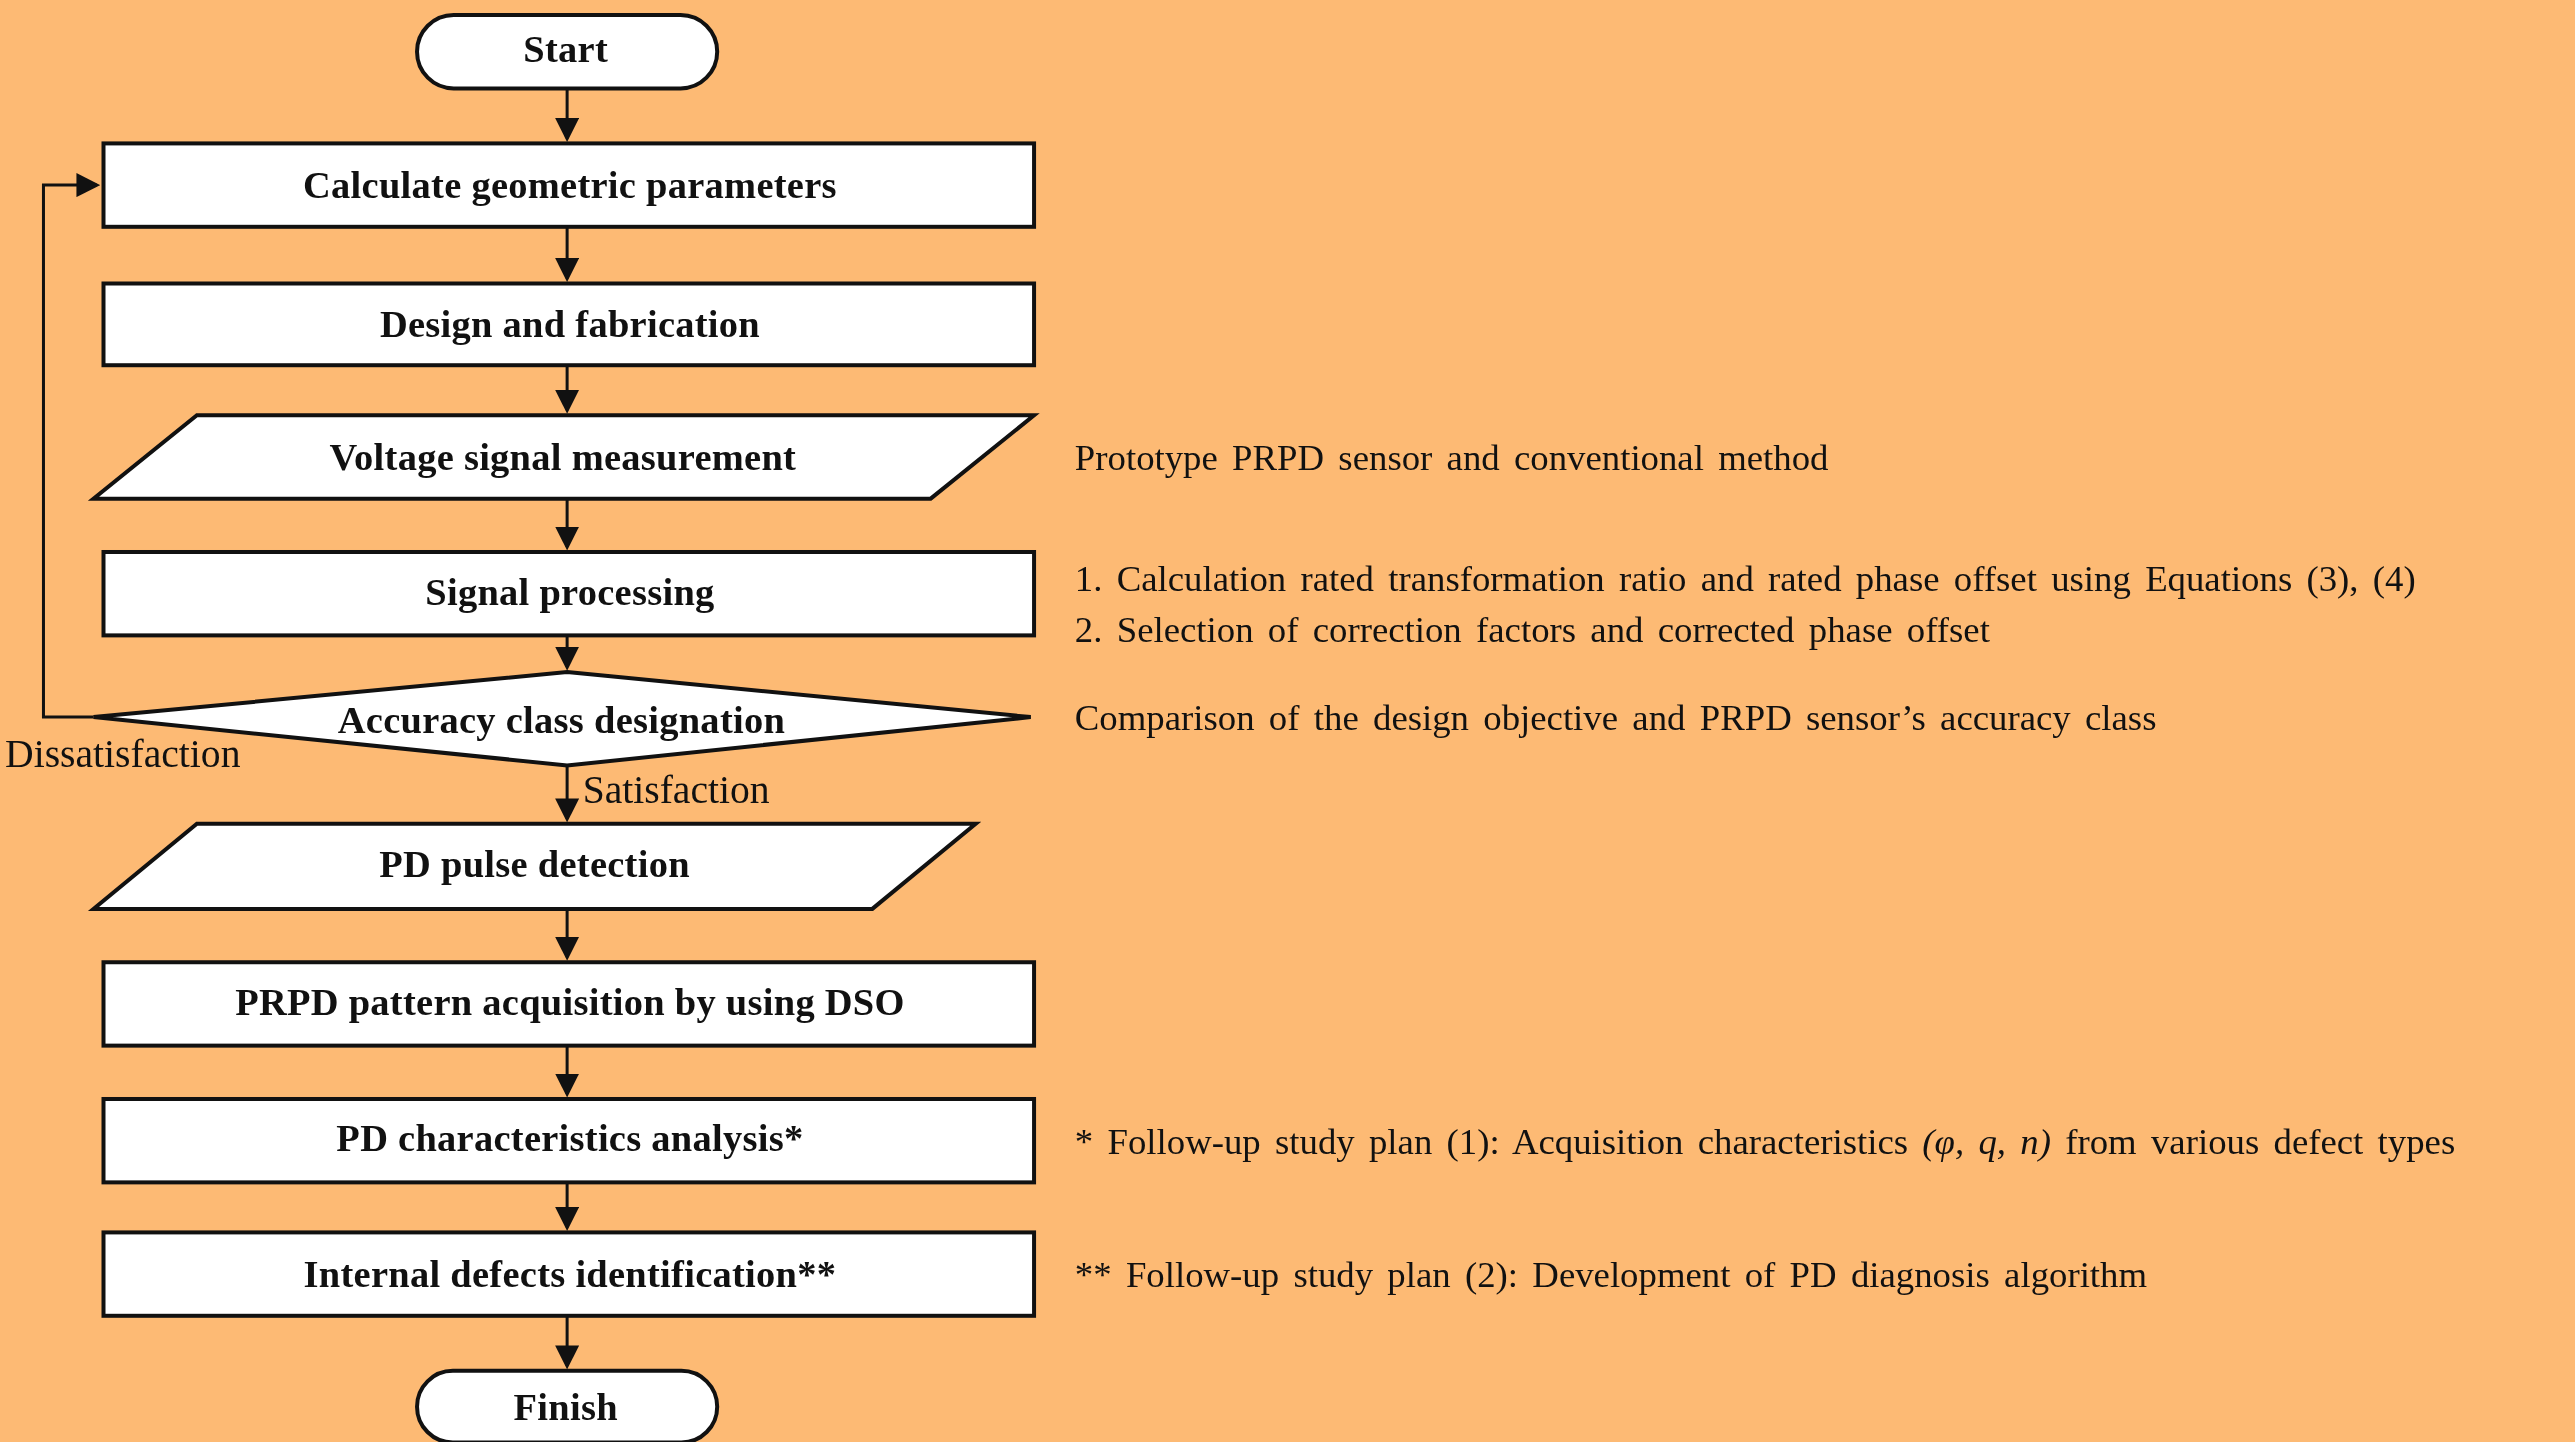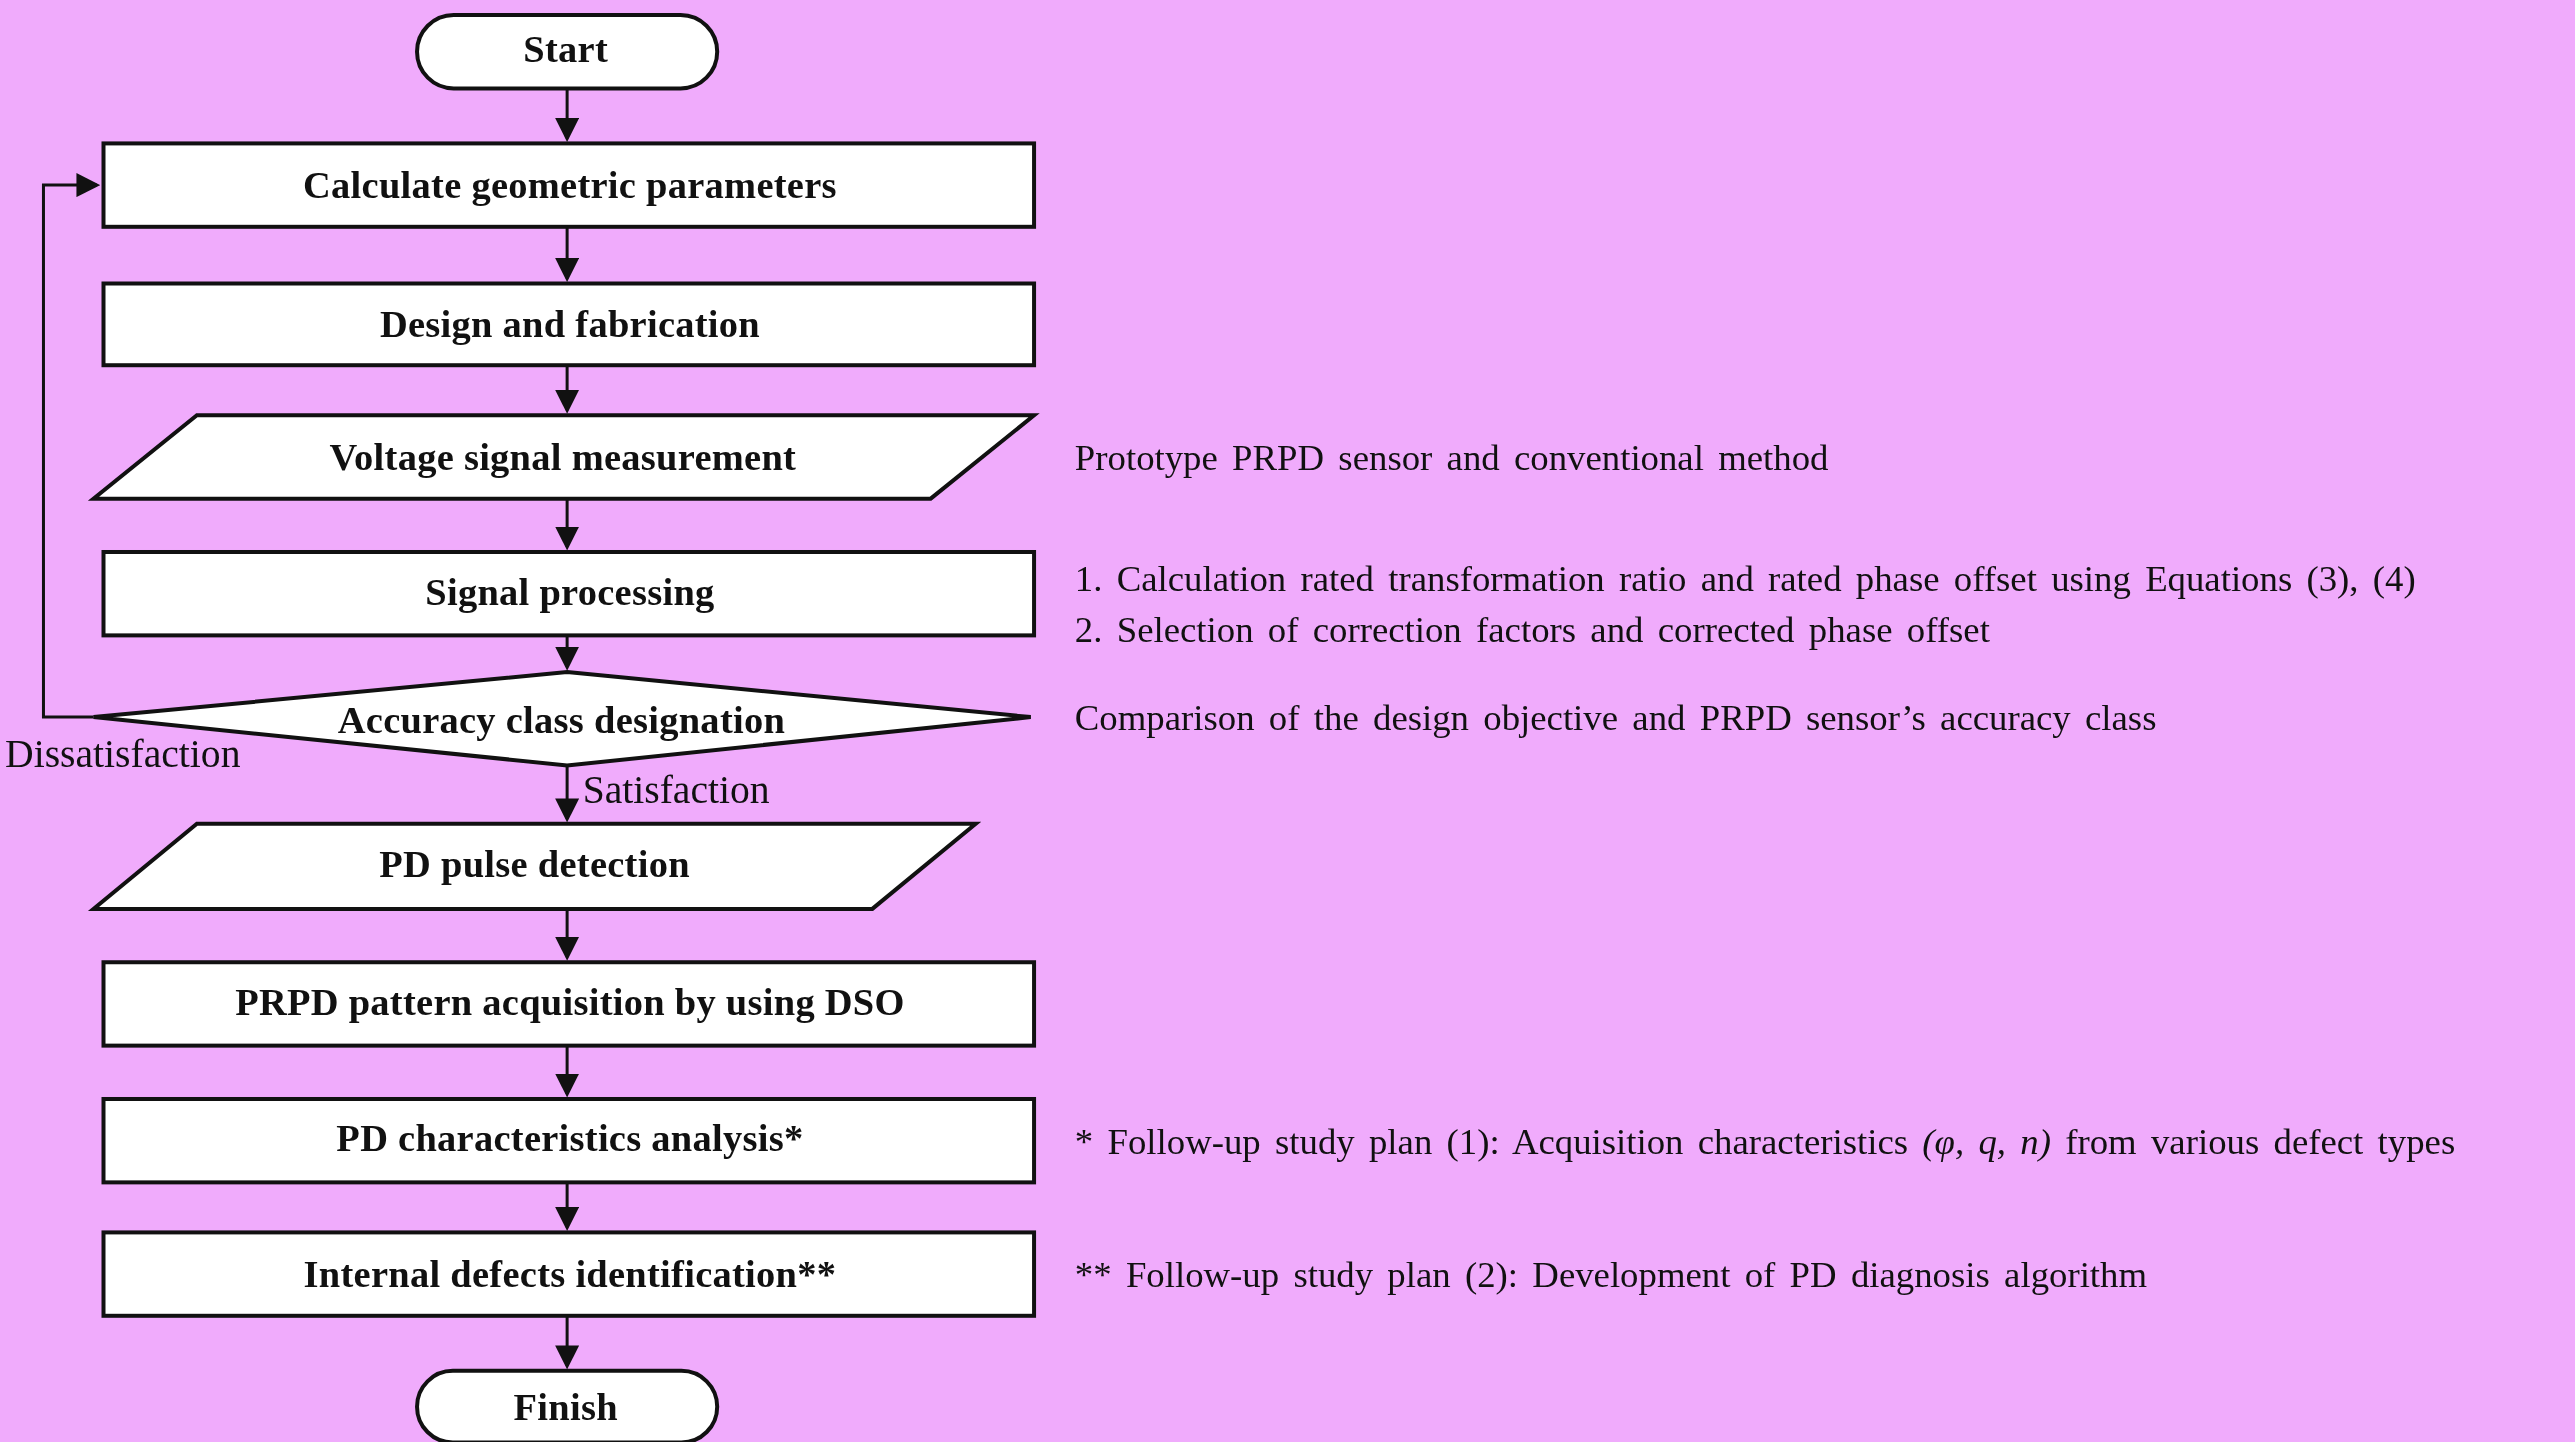--- a/index.html
+++ b/index.html
@@ -4,21 +4,21 @@
 <style>
   html, body {
     margin: 0;
     padding: 0;
     background: #ffffff;
   }
   .stage {
     width: 2576px;
     height: 1442px;
     overflow: hidden;
-    background: #f0abfc;
+    background: #fdba74;
     position: relative;
   }
   .canvas {
     position: absolute;
     top: 0;
     left: 0;
     width: 911px;
     height: 510px;
     transform: scale(2.8285);
     transform-origin: 0 0;

